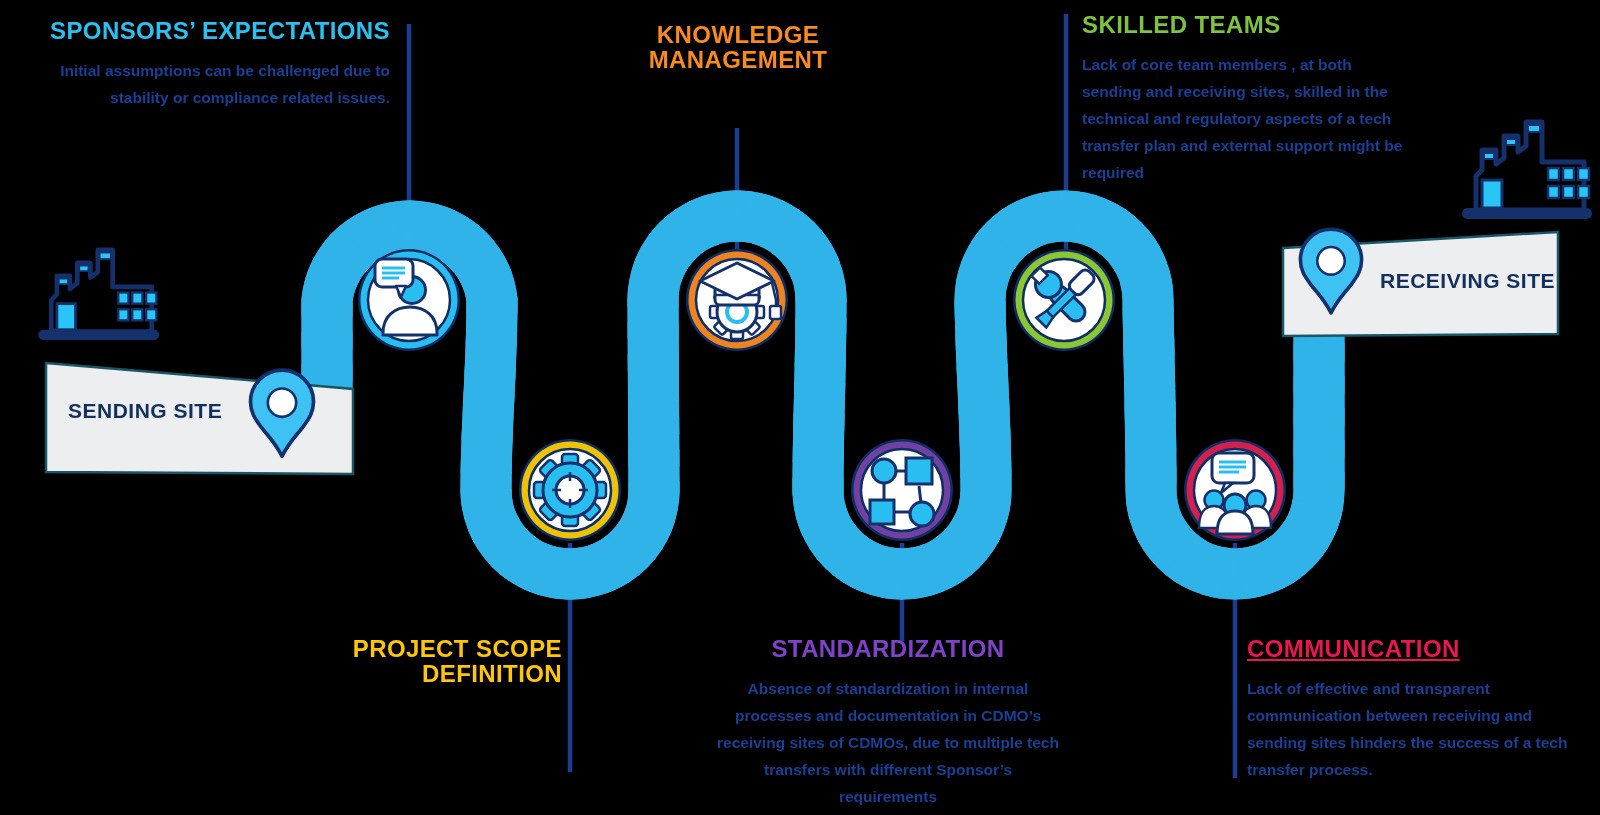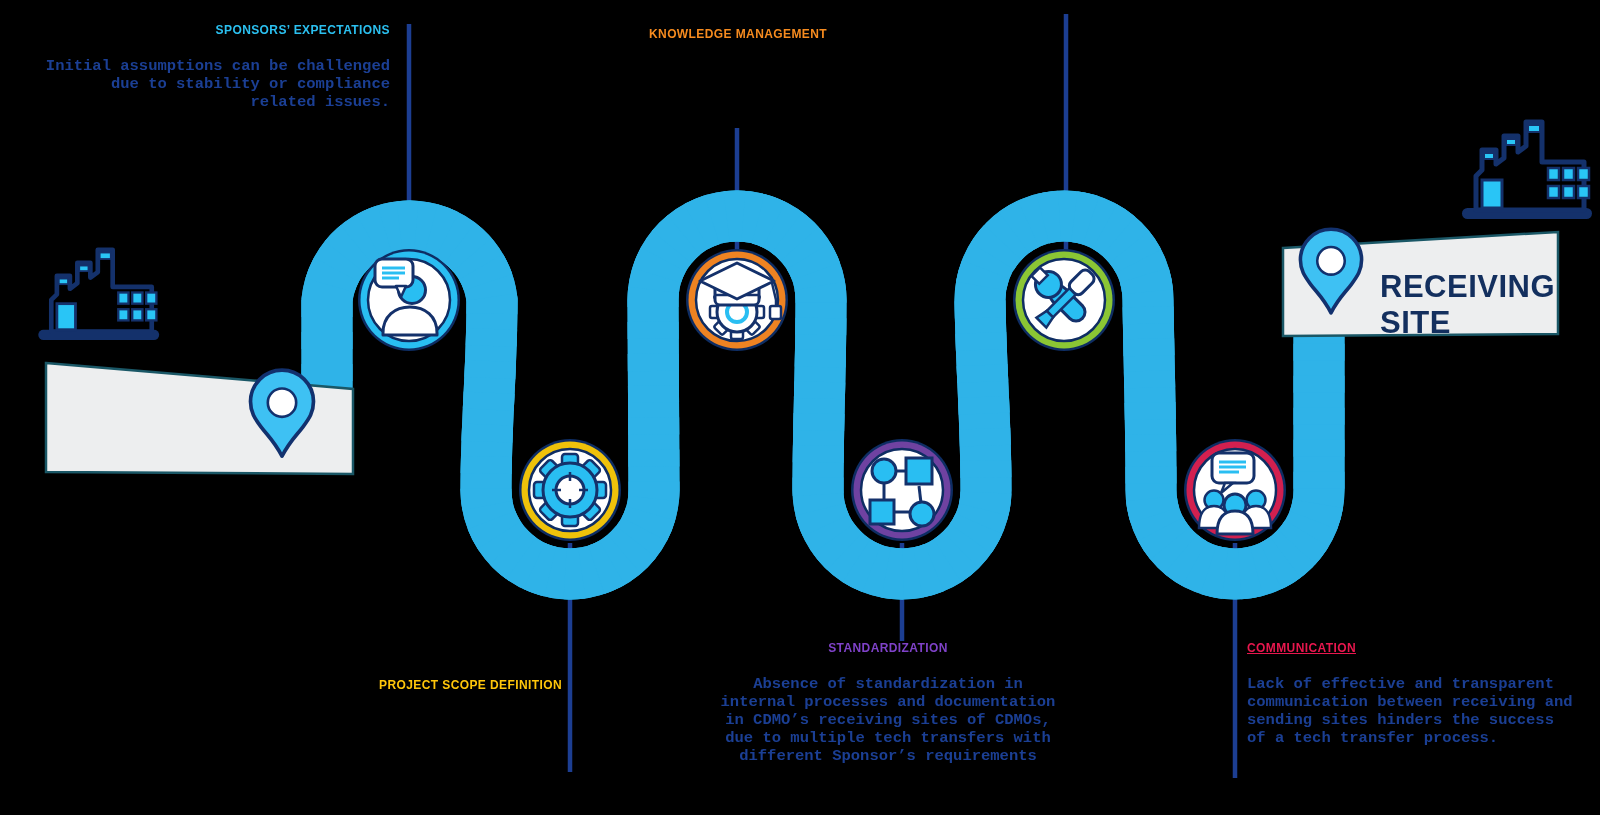--- a/index.html
+++ b/index.html
@@ -1,25 +1,25 @@
 <!DOCTYPE html>
 <html><head>
 <meta charset="utf-8">
 <style>
   html,body{margin:0;padding:0;background:#000;}
   #stage{position:relative;width:1600px;height:815px;background:#000;overflow:hidden;
          font-family:"Liberation Sans","DejaVu Sans",sans-serif;}
   #road-svg{position:absolute;left:0;top:0;}
   .block{position:absolute;}
-  .block .title{font-size:12px;font-weight:bold;letter-spacing:.4px;line-height:25px;margin-bottom:14px;}
-  .block .desc{font-size:15.5px;font-weight:bold;line-height:18px;color:#1B3F94;font-family:Liberation Mono, monospace;}
+  .block .title{font-size:24px;font-weight:bold;letter-spacing:.4px;line-height:25px;margin-bottom:14px;}
+  .block .desc{font-size:15.5px;font-weight:bold;line-height:27px;color:#1B3F94;}
   .align-right{text-align:right;}
   .align-center{text-align:center;}
   .align-left{text-align:left;}
-  .site-label{position:absolute;font-size:31px;font-weight:bold;color:#132F5E;letter-spacing:.5px;}
+  .site-label{position:absolute;font-size:21px;font-weight:bold;color:#132F5E;letter-spacing:.5px;}
 </style>
 </head>
 <body>
 
 <div id="stage">
 
 <svg id="road-svg" width="1600" height="815" viewBox="0 0 1600 815">
   <defs>
     <g id="factory">
       <rect x="-4" y="90" width="130" height="11" rx="5.5" fill="#14316B"></rect>
@@ -199,33 +199,38 @@
   <use href="#factory" transform="translate(42,246) scale(0.93)"></use>
   <use href="#factory" transform="translate(1466,118)"></use>
 
   <polygon points="46,363 353,389 353,474 46,472" fill="#EDEEEF" stroke="#1A5766" stroke-width="2.5"></polygon>
   <polygon points="1283,248 1558,232 1558,334 1283,336" fill="#EDEEEF" stroke="#1A5766" stroke-width="2.5"></polygon>
 
   <use href="#pin" transform="translate(282,410) scale(1.05)"></use>
   <use href="#pin" transform="translate(1331,268) scale(1.02)"></use>
 </svg>
 
+  <div class="site-label" style="left:68px;top:399px;">SENDING SITE</div>
   <div class="site-label" style="left:1380px;top:269px;">RECEIVING SITE</div>
 
   <div class="block align-right" style="left:40px;top:18px;width:350px;">
     <div class="title" style="color: rgb(43, 192, 240);">SPONSORS’ EXPECTATIONS</div>
     <div class="desc">Initial assumptions can be challenged due to stability or compliance related issues.</div>
   </div>
 
   <div class="block align-center" style="left:572px;top:22px;width:332px;">
     <div class="title" style="color: rgb(246, 139, 31);">KNOWLEDGE MANAGEMENT</div>
   </div>
 
-
-  <div class="block align-right" style="left:232px;top:673px;width:330px;">
+  <div class="block align-left" style="left:1082px;top:12px;width:322px;">
+    <div class="title" style="color: rgb(125, 194, 66);">SKILLED TEAMS</div>
+    <div class="desc">Lack of core team members , at both sending and receiving sites, skilled in the technical and regulatory aspects of a tech transfer plan and external support might be required</div>
+  </div>
+
+  <div class="block align-right" style="left:232px;top:636px;width:330px;">
     <div class="title" style="color: rgb(255, 198, 10);">PROJECT SCOPE DEFINITION</div>
   </div>
 
   <div class="block align-center" style="left:714px;top:636px;width:348px;">
     <div class="title" style="color: rgb(127, 66, 200);">STANDARDIZATION</div>
     <div class="desc">Absence of standardization in internal processes and documentation in CDMO’s receiving sites of CDMOs, due to multiple tech transfers with different Sponsor’s requirements</div>
   </div>
 
   <div class="block align-left" style="left:1247px;top:636px;width:330px;">
     <div class="title" style="color: rgb(232, 23, 78); text-decoration: underline;">COMMUNICATION</div>

